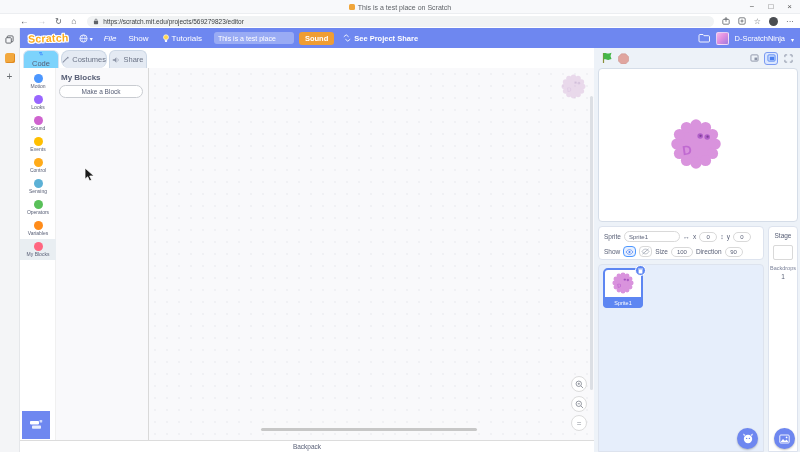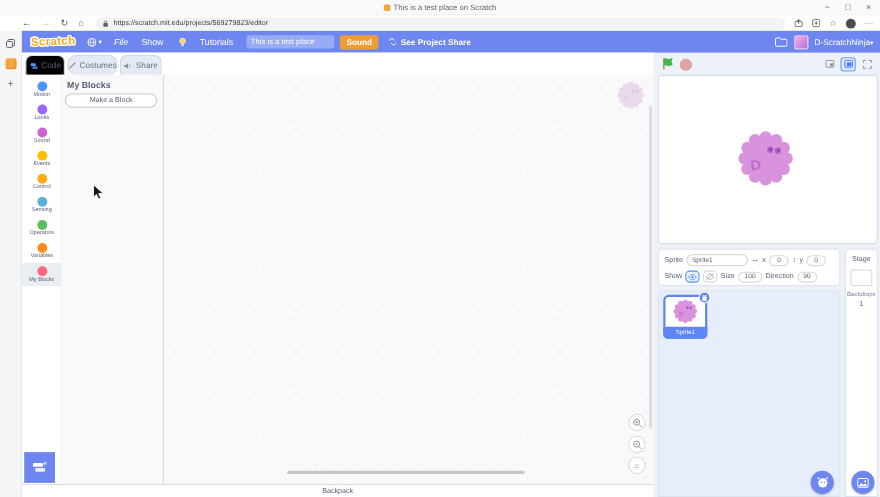--- a/index.html
+++ b/index.html
@@ -27,35 +27,35 @@
   .rail-fav { width:10px; height:10px; border-radius:2.5px; background:#f2a83e; box-shadow: inset -1px -1px 0 #e08a20; }
   .rail-plus { font-size:10px; color:#6a6e73; line-height:10px; }
   
   .menubar { position:absolute; left:20px; top:28px; width:780px; height:20px; background:#6e87f0; display:flex; align-items:center; color:#fff; }
   .scratch-logo { margin-left:8px; font-size:10.5px; font-weight:bold; letter-spacing:.3px; color:#ffab19;
     text-shadow:-1px 0 0 #fff, 1px 0 0 #fff, 0 -1px 0 #fff, 0 1px 0 #fff, -1px -1px 0 #fff, 1px 1px 0 #fff, 1px -1px 0 #fff, -1px 1px 0 #fff;
     transform:rotate(-2deg); }
   .mb-item { font-size:8px; color:#fff; display:flex; align-items:center; gap:2px; }
   .mb-globe { margin-left:10px; }
   .mb-file { margin-left:11px;font-style:italic; } .mb-edit { margin-left:12px; }
-  .mb-tut { margin-left:13px; gap:12px; }
+  .mb-tut { margin-left:13px; gap:2px; }
   .mb-caret { font-size:6px; }
   .proj-input { margin-left:12px; width:80px; height:12px; background:rgba(255,255,255,.3); border:0; border-radius:3px; color:#fff; font-size:7px; padding:0 4px; font-family:inherit; }
   .proj-input::placeholder { color:#fff; }
   .share-btn { margin-left:5px; height:13px; padding:0 6px; background:#ef9d33; border:0; border-radius:3px; color:#fff; font-size:7.5px; font-weight:bold; display:flex; align-items:center; font-family:inherit; }
   .see-page { margin-left:9px; gap:3px; font-weight:bold; font-size:7.5px; }
   .mb-right { margin-left:auto; display:flex; align-items:center; gap:6px; padding-right:6px; }
   .mb-avatar { width:13px; height:13px; border-radius:2px; background:linear-gradient(135deg,#f3b6ea 0%, #e08fe0 45%, #9f7ae0 100%); border:1px solid rgba(255,255,255,.6); }
-  .mb-user { font-size:7.5px; display:flex; align-items:flex-end; gap:0; }
+  .mb-user { font-size:7.5px; display:flex; align-items:flex-end; gap:6px; }
   
   .editor-bg { position:absolute; left:20px; top:48px; width:780px; height:404px; background:#edf2f8; }
   .left-pane { position:absolute; left:20px; top:48px; width:574px; height:404px; background:#fff; }
   .tabstrip { position:absolute; left:0; top:0; width:574px; height:20px; background:#fff; }
   .tab { position:absolute; top:2px; height:18px; border-radius:6px 6px 0 0; display:flex; align-items:center; justify-content:center; gap:3px; font-size:7.5px; border:1px solid #cdd8e6; border-bottom:none; background:#e4eaf3; color:#6b7386; }
-  .tab.active { background:#000000; color:#575e75; border-color:#d9e3f2; }
+  .tab.active { background:#7dd3fc; color:#575e75; border-color:#d9e3f2;flex-direction:column; }
   .tab-code { left:3px; width:36px; }
   .tab-costumes { left:41px; width:46px;border-radius:8px; }
   .tab-sounds { left:89px; width:38px; }
   
   .cat-col { position:absolute; left:0; top:20px; width:36px; height:372px; background:#fff; border-right:1px solid #f0f0f0; padding-top:3px; }
   .cat-item { width:36px; height:21px; display:flex; flex-direction:column; align-items:center; justify-content:center; gap:1px; }
   .cat-item.selected { background:#e9eef2; }
   .cat-dot { width:9px; height:9px; border-radius:50%; }
   .cat-label { font-size:5px; color:#575e75; line-height:5px; white-space:nowrap; }
   .ext-btn { position:absolute; left:2px; top:363px; width:28px; height:28px; background:#6e87f0; border:0; border-radius:0; display:flex; align-items:center; justify-content:center; }

